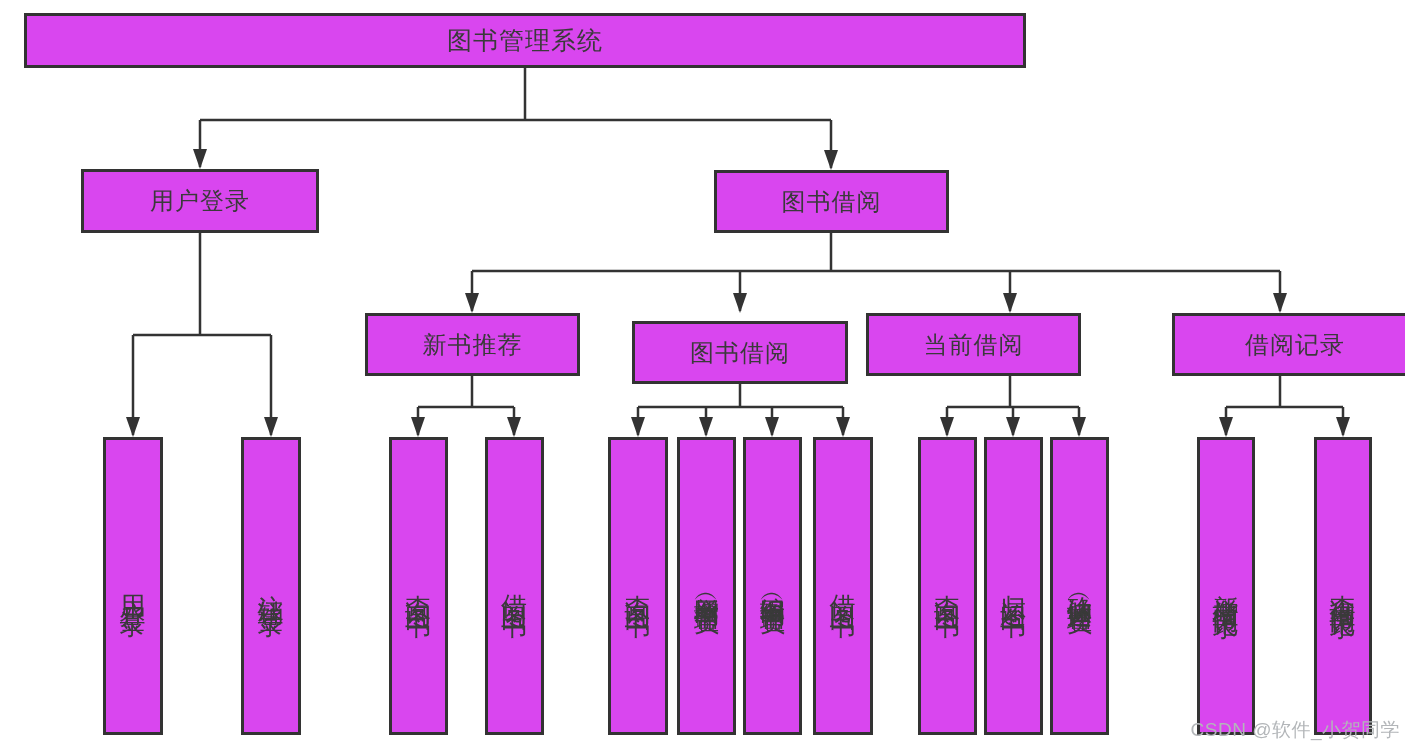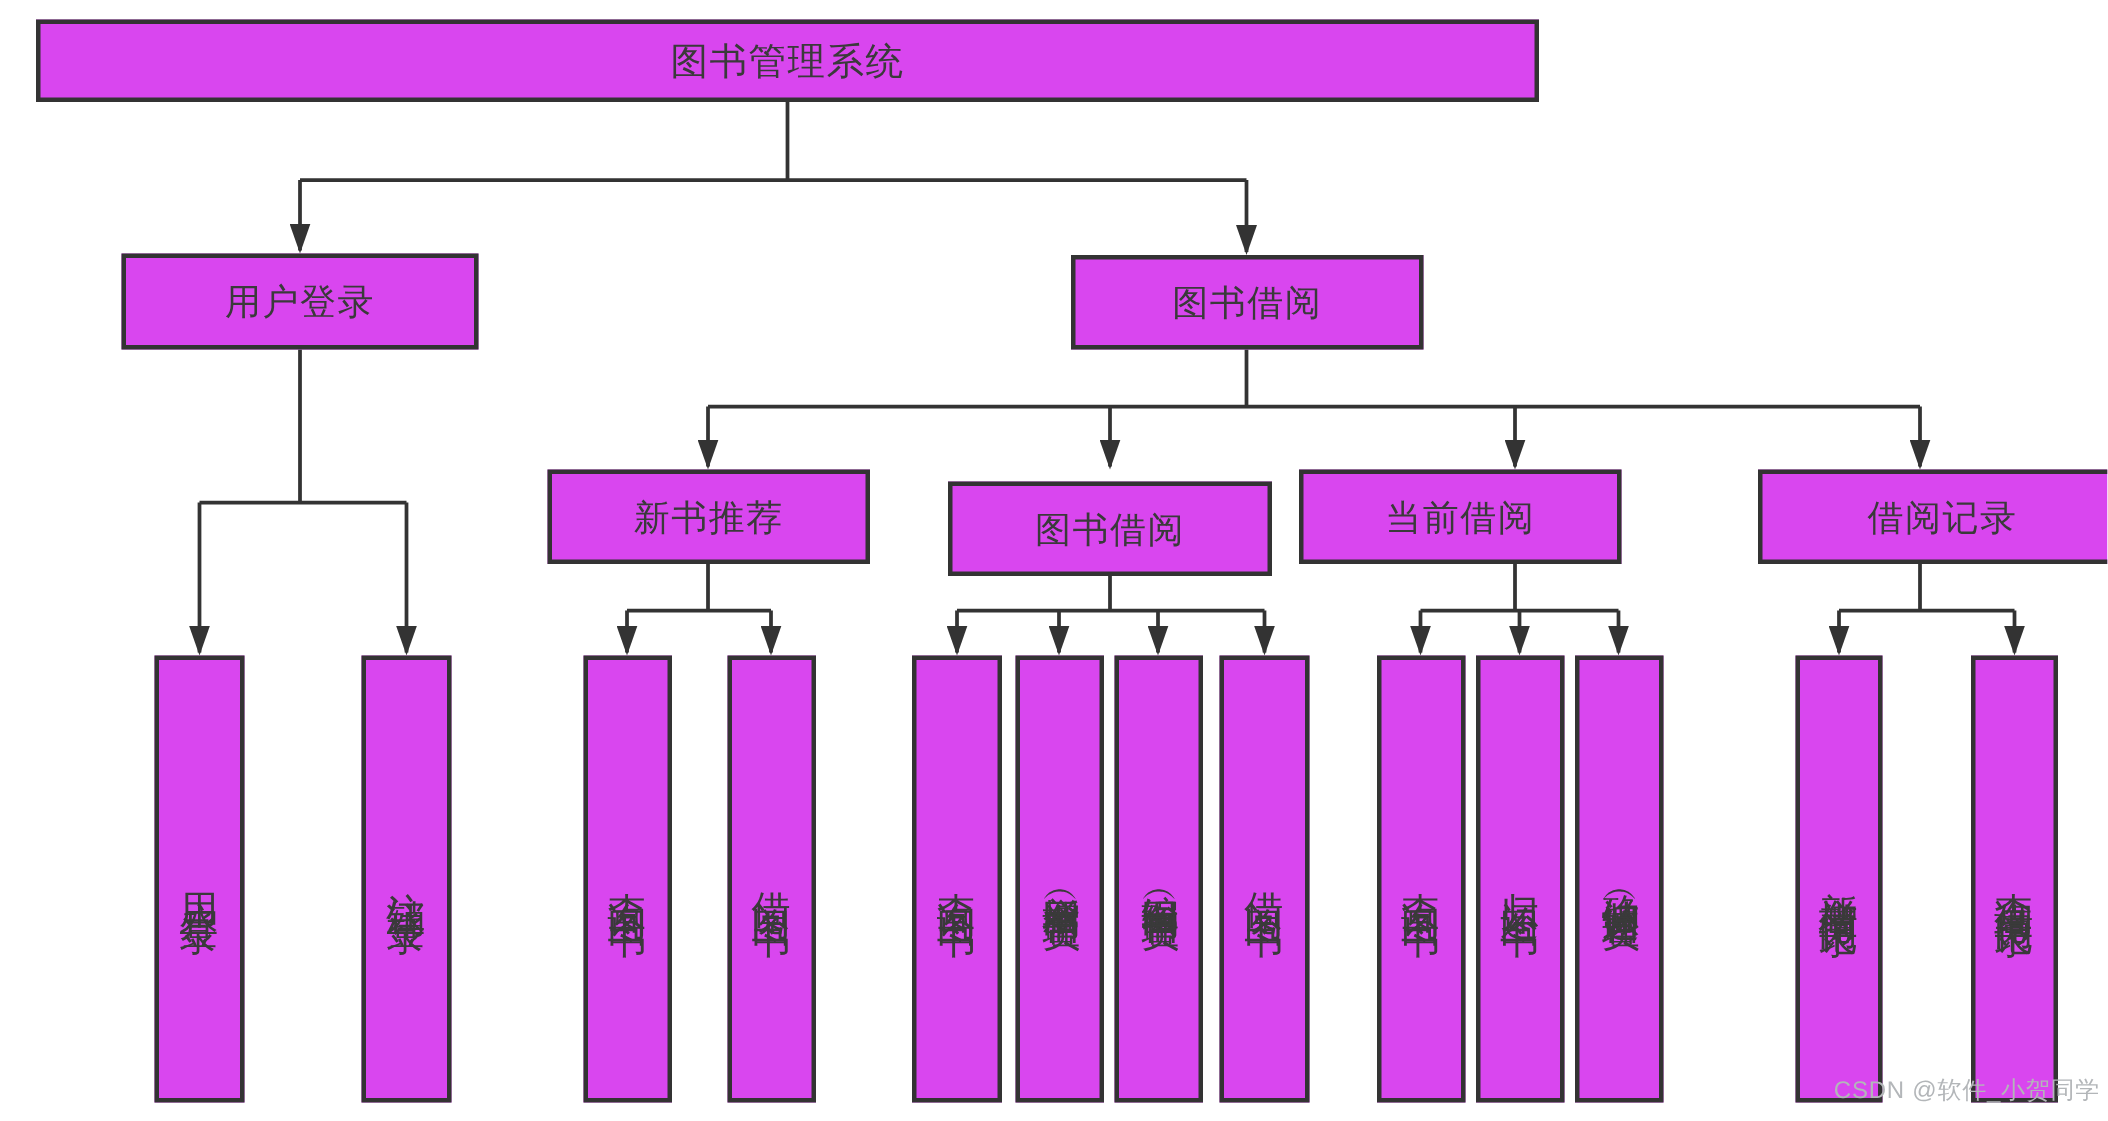--- a/index.html
+++ b/index.html
@@ -56,21 +56,21 @@
     line-height: 1;
     white-space: nowrap;
   }
   .vlabel.medium { letter-spacing: 4px; }
   .vlabel.long { letter-spacing: 2px; font-size: 25px; }
 
   .watermark {
     position: absolute;
     top: 717px;
     right: 5px;
-    font-size: 16px;
+    font-size: 19px;
     letter-spacing: 0.5px;
     color: var(--watermark);
     z-index: 10;
     white-space: nowrap;
   }
 </style>
 </head>
 <body>
 
 <div class="canvas">

